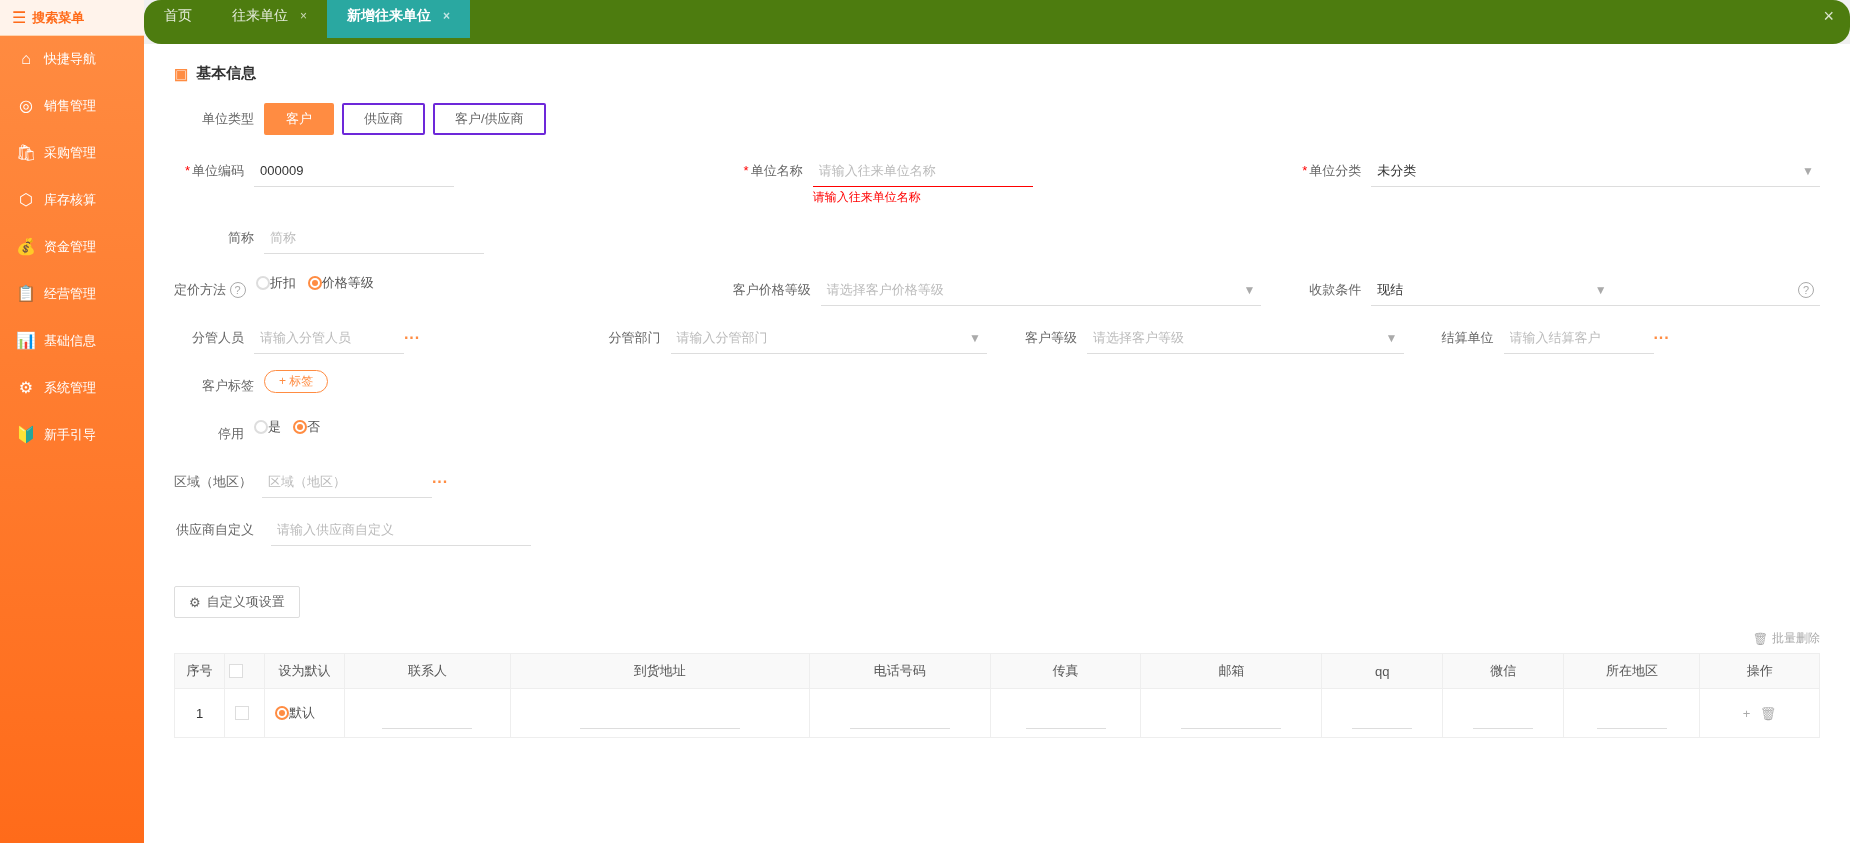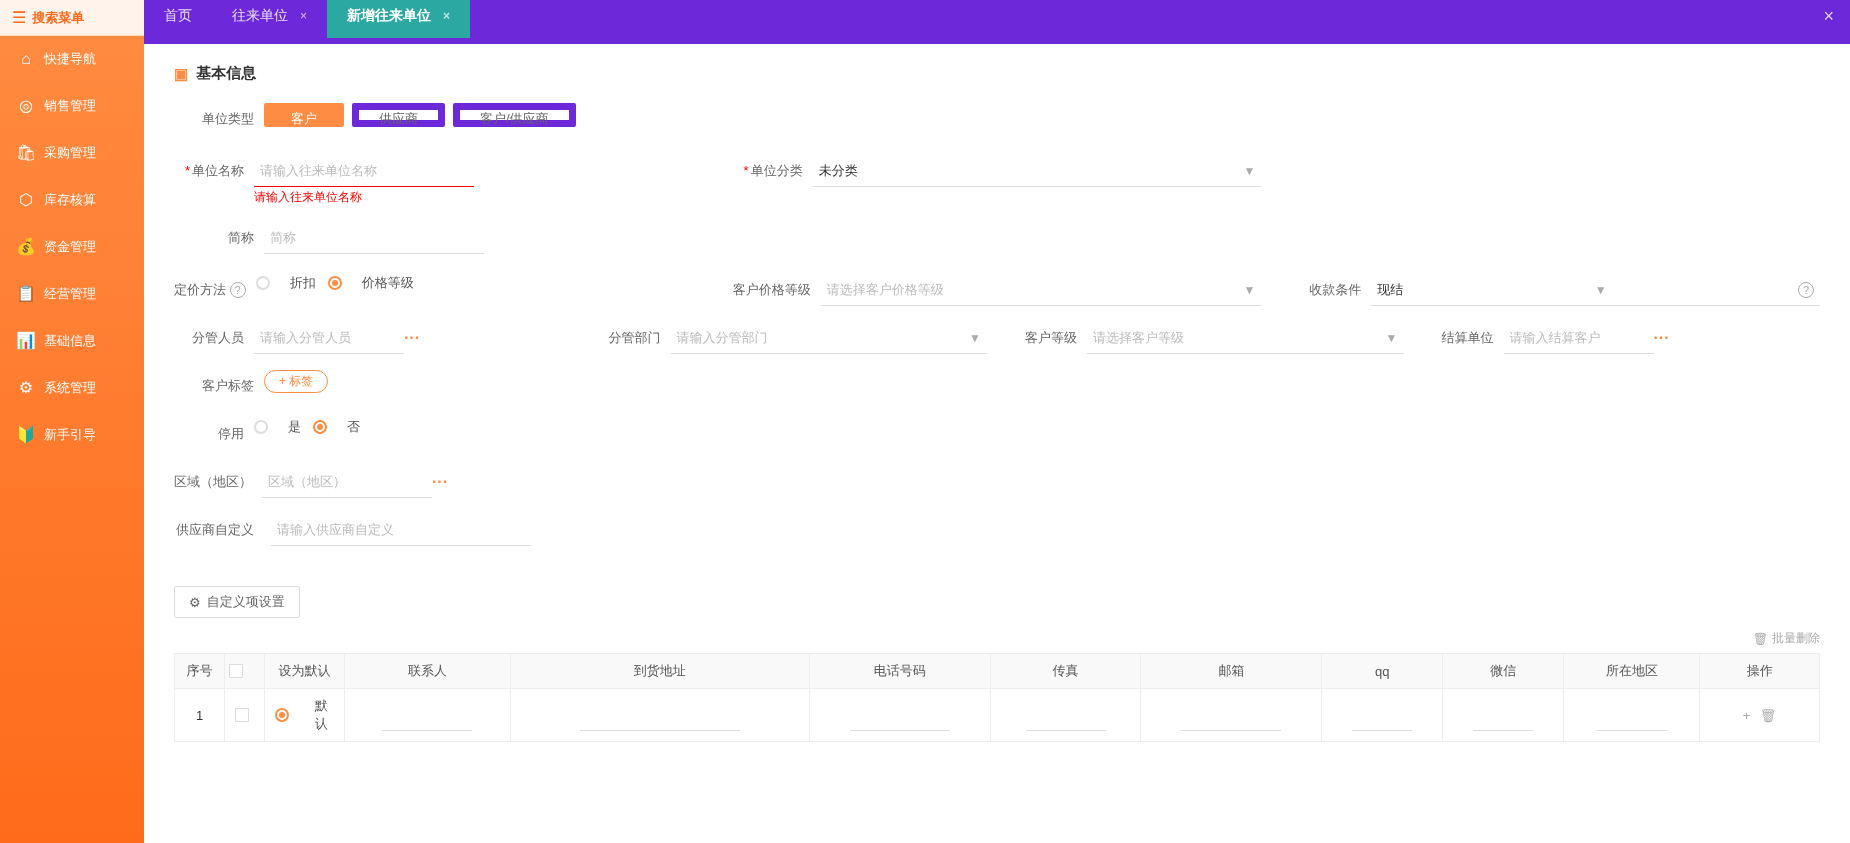--- a/index.html
+++ b/index.html
@@ -43,24 +43,25 @@
       display: flex;
       flex-direction: column;
       background: #f0f0f0;
       overflow: hidden;
     }
 
     
     .tab-bar {
       display: flex;
       align-items: center;
-      background: #6d28d9;
+      background: #4d7c0f;
       height: 44px;
       padding: 0 0 12px 0;
       flex-shrink: 0;
+      border-radius: 17px;
     }
     .tab {
       display: flex;
       align-items: center;
       height: 44px;
       padding: 0 20px;
       color: rgba(255,255,255,0.85);
       cursor: pointer;
       font-size: 14px;
       gap: 8px;
@@ -121,23 +122,23 @@
       padding-right: 10px;
       color: #666;
       line-height: 32px;
       font-size: 13px;
       flex-shrink: 0;
     }
     .field-value { display: flex; align-items: center; gap: 8px; }
 
     
     .btn-type {
-      height: 24px;
+      height: 32px;
       padding: 0 20px;
-      border: 7px solid #6d28d9;
+      border: 2px solid #6d28d9;
       background: #fff;
       color: #666;
       cursor: pointer;
       font-size: 13px;
       border-radius: 2px;
     }
     .btn-type.active {
       background: #ff8c42;
       color: #fff;
       border-color: #ff8c42;
@@ -200,21 +201,21 @@
     }
     .form-col-label.required::before {
       content: '*';
       color: red;
       margin-right: 2px;
     }
     .form-col-content { flex: 1; display: flex; flex-direction: column; }
 
     
     .radio-group { display: flex; align-items: center; gap: 12px; }
-    .radio-item { display: flex; align-items: center; gap: 20px; cursor: pointer; color: #555; }
+    .radio-item { display: flex; align-items: center; gap: 0; cursor: pointer; color: #555; }
     .radio-circle {
       width: 14px; height: 14px;
       border-radius: 50%;
       border: 2px solid #ddd;
       display: flex; align-items: center; justify-content: center;
     }
     .radio-circle.checked { border-color: #ff8c42; }
     .radio-circle.checked::after {
       content: '';
       width: 6px; height: 6px;
@@ -406,20 +407,26 @@
       <div class="field-row">
         <div class="field-label">单位类型</div>
         <div class="field-value">
           <button class="btn-type active">客户</button>
           <button class="btn-type">供应商</button>
           <button class="btn-type">客户/供应商</button>
         </div>
       </div>
 
       <div class="form-grid">
+        <div class="form-col">
+          <div class="form-col-label required">单位编码</div>
+          <div class="form-col-content">
+            <input class="input-field" value="000009" style="width: 200px;">
+          </div>
+        </div>
         <div class="form-col">
           <div class="form-col-label required">单位名称</div>
           <div class="form-col-content">
             <input class="input-field error" style="width: 220px; border-bottom-color: red;" placeholder="请输入往来单位名称">
             <div class="error-msg">请输入往来单位名称</div>
           </div>
         </div>
         <div class="form-col">
           <div class="form-col-label required">单位分类</div>
           <div class="form-col-content">

